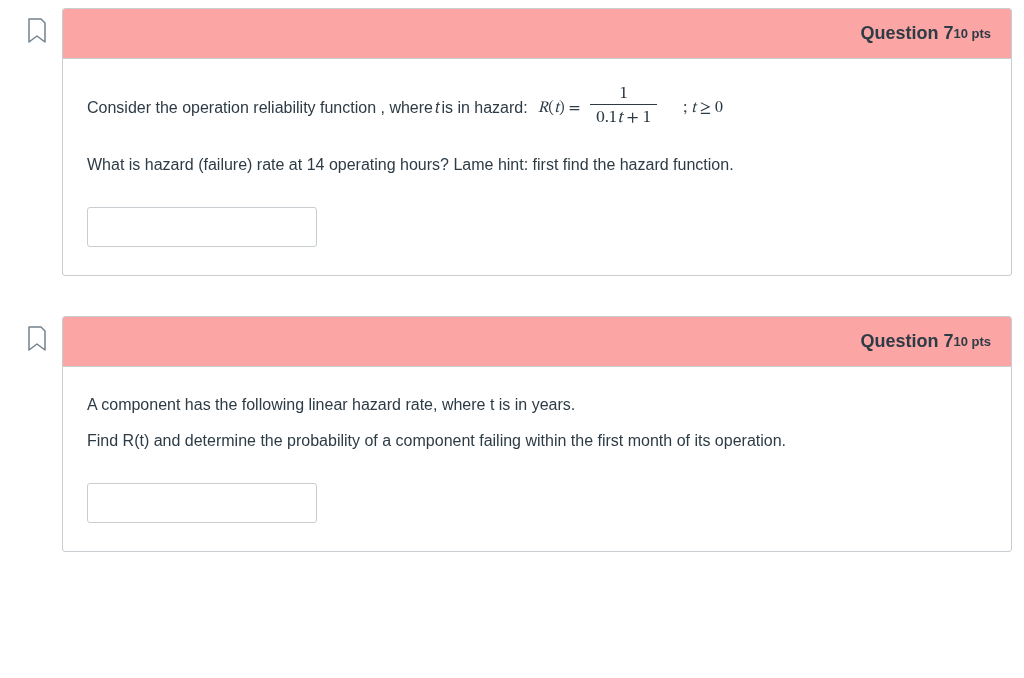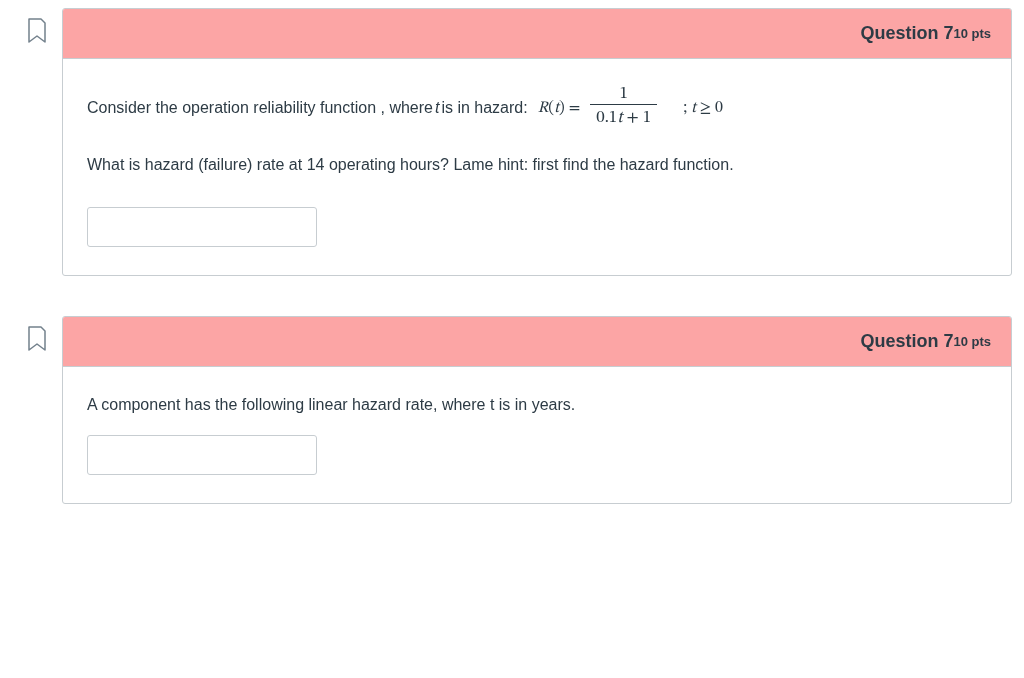--- a/index.html
+++ b/index.html
@@ -169,16 +169,19 @@
   </div>
   <div class="question-card">
     <div class="question-header">
       <span class="question-title">Question 7</span>
       <span class="question-points">10 pts</span>
     </div>
     <div class="question-body">
       <div class="prompt-line2" style="margin-bottom:12px;">
         <span>A component has the following linear hazard rate, where t is in </span><span class="bold">years</span><span>.</span>
       </div>
+      <div class="prompt-line2">
+        <span>Find R(t) and determine the probability of a component failing within the </span><span class="bold">first month</span><span> of its operation.</span>
+      </div>
       <input type="text" class="answer-input" style="">
     </div>
   </div>
 </div>
 
 </body></html>

